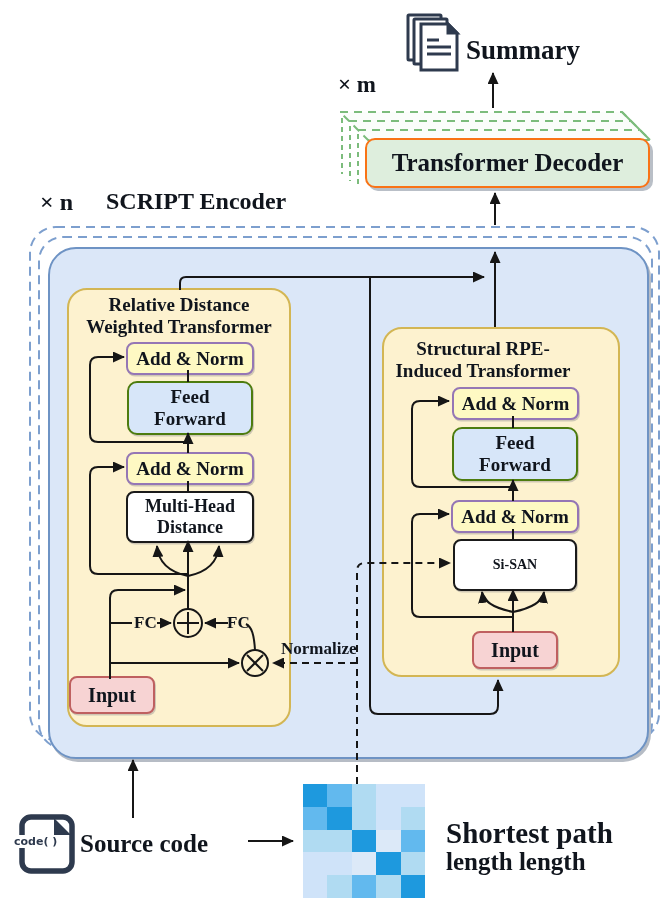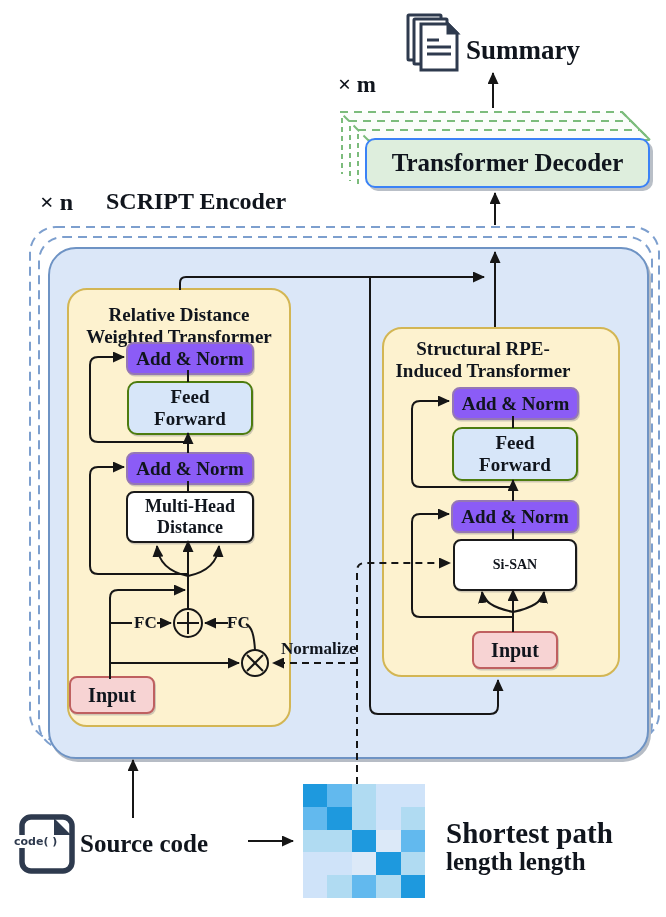--- a/index.html
+++ b/index.html
@@ -8,26 +8,26 @@
   .abs{position:absolute;}
   svg.layer{position:absolute;left:0;top:0;pointer-events:none;}
   .lbl{font-weight:700;line-height:1.1;white-space:nowrap;}
   
   .encoder-box{left:48px;top:247px;width:597px;height:508px;background:#dbe7f8;
                border:2px solid #6e93c4;border-radius:28px;box-shadow:2px 3px 0 #b6bcc5;}
   .yellow{background:#fdf2cf;border:2px solid #d3b654;border-radius:20px;}
   .left-yellow{left:67px;top:288px;width:220px;height:435px;}
   .right-yellow{left:382px;top:327px;width:234px;height:346px;}
   .decoder-box{left:365px;top:138px;width:281px;height:46px;background:#deeedd;
-               border:2px solid #3b82f6;border-radius:10px;box-shadow:3px 3px 0 #b9bfc7;
+               border:2px solid #f97316;border-radius:10px;box-shadow:3px 3px 0 #b9bfc7;
                display:flex;align-items:center;justify-content:center;font-size:25px;font-weight:700;}
   
   .blk{display:flex;flex-direction:column;align-items:center;justify-content:center;
        text-align:center;font-weight:700;border-radius:8px;box-shadow:1px 1.5px 0 rgba(120,120,130,.35);}
-  .purple{background:#8b5cf6;border:2px solid #9577b5;font-size:19px;}
+  .purple{background:#fef9c3;border:2px solid #9577b5;font-size:19px;}
   .blue{background:#d7e6f9;border:2px solid #4d7c0f;border-radius:10px;font-size:19px;}
   .white{background:#ffffff;border:2px solid #1a1a1a;font-size:18px;}
   .pink{background:#f7d3d3;border:2px solid #bf6060;font-size:20px;}
   .block-title{font-weight:700;font-size:19px;line-height:1.16;text-align:center;}
   .small-lbl{font-weight:700;font-size:17px;}
   
   .matrix{left:303px;top:784px;width:122px;height:114px;display:grid;}
   .mcell{width:100%;height:100%;}
   .func-label{left:12px;top:835px;background:#fff;padding:0 2px;border-radius:3px;
               font-family:"DejaVu Sans","Liberation Sans",sans-serif;font-weight:700;
@@ -74,21 +74,21 @@
   <div class="abs decoder-box">
     <span>Transformer Decoder</span>
   </div>
 
   <div class="abs lbl" style="left:40px;top:189px;font-size:24px;">× n</div>
   <div class="abs lbl" style="left:106px;top:188px;font-size:24px;">SCRIPT Encoder</div>
 
   <div class="abs encoder-box"></div>
 
   <div class="abs yellow left-yellow"></div>
-  <div class="abs block-title" style="left:67px;top:294px;width:224px;margin-top:10px;">
+  <div class="abs block-title" style="left:67px;top:294px;width:224px;">
     <div>Relative Distance</div>
     <div>Weighted Transformer</div>
   </div>
   <div class="abs blk purple" style="left:126px;top:342px;width:124px;height:29px;">
     <span>Add &amp; Norm</span>
   </div>
   <div class="abs blk blue" style="left:127px;top:381px;width:122px;height:50px;">
     <div>Feed</div>
     <div>Forward</div>
   </div>

